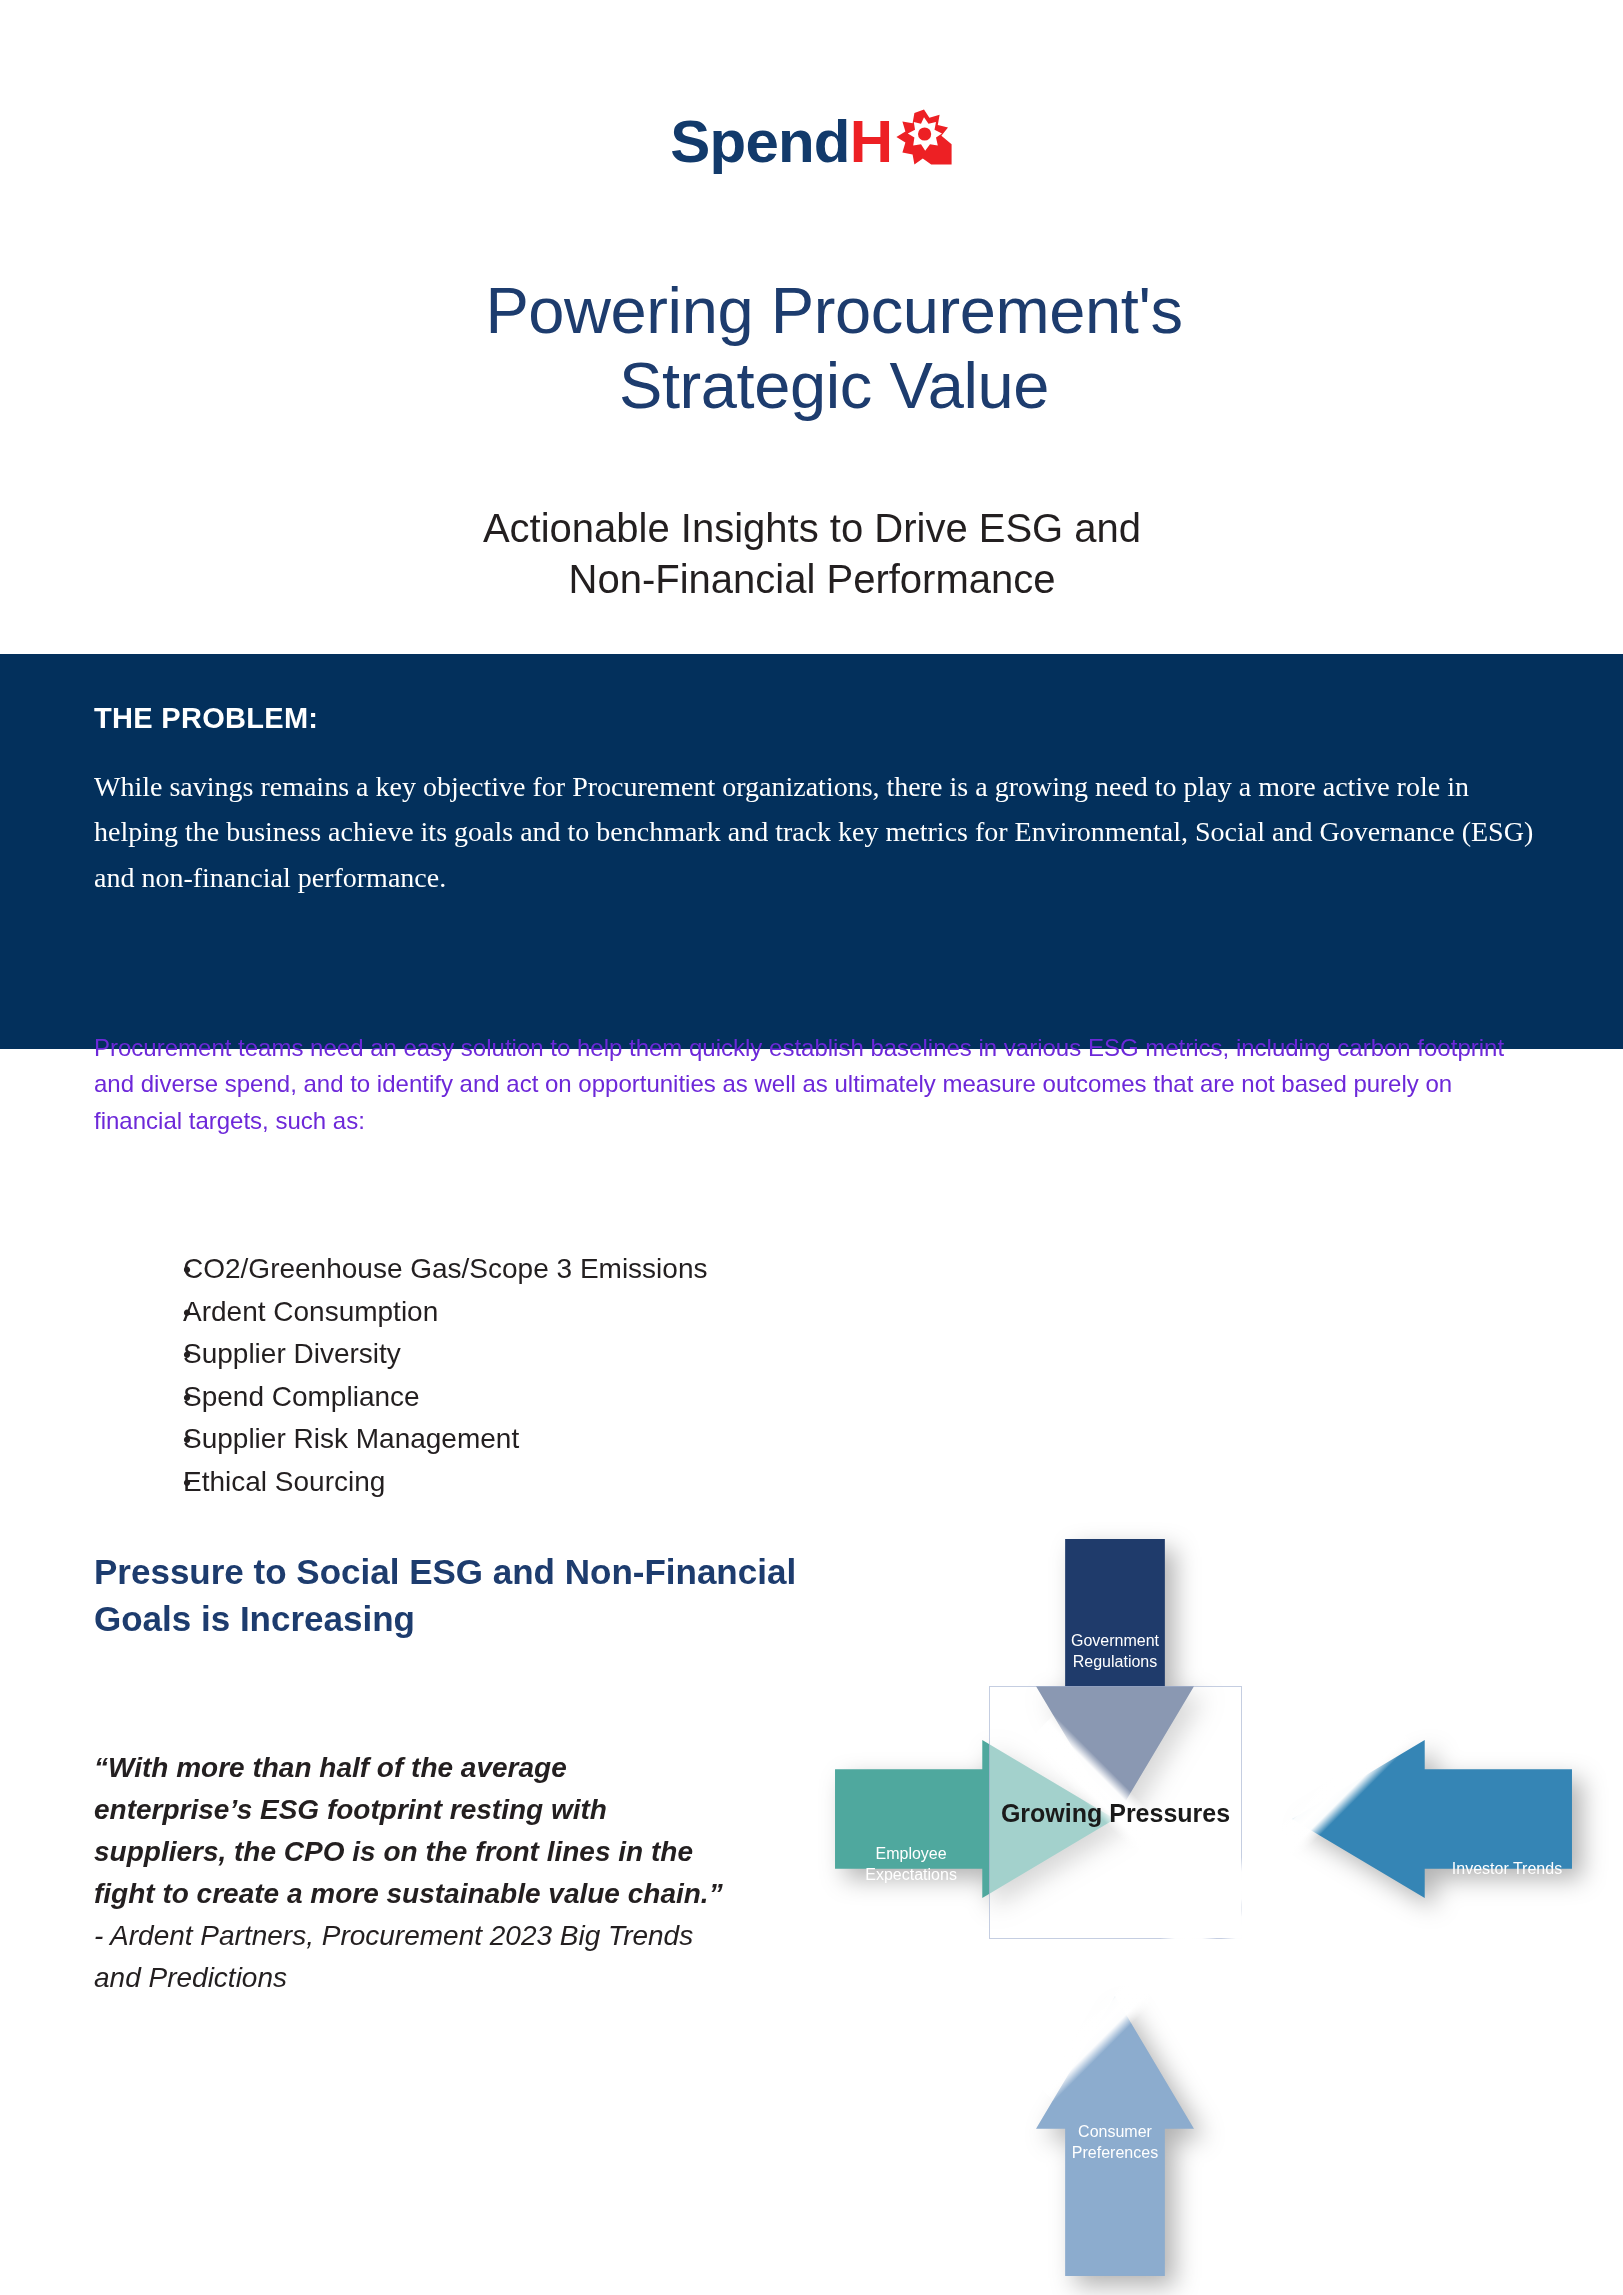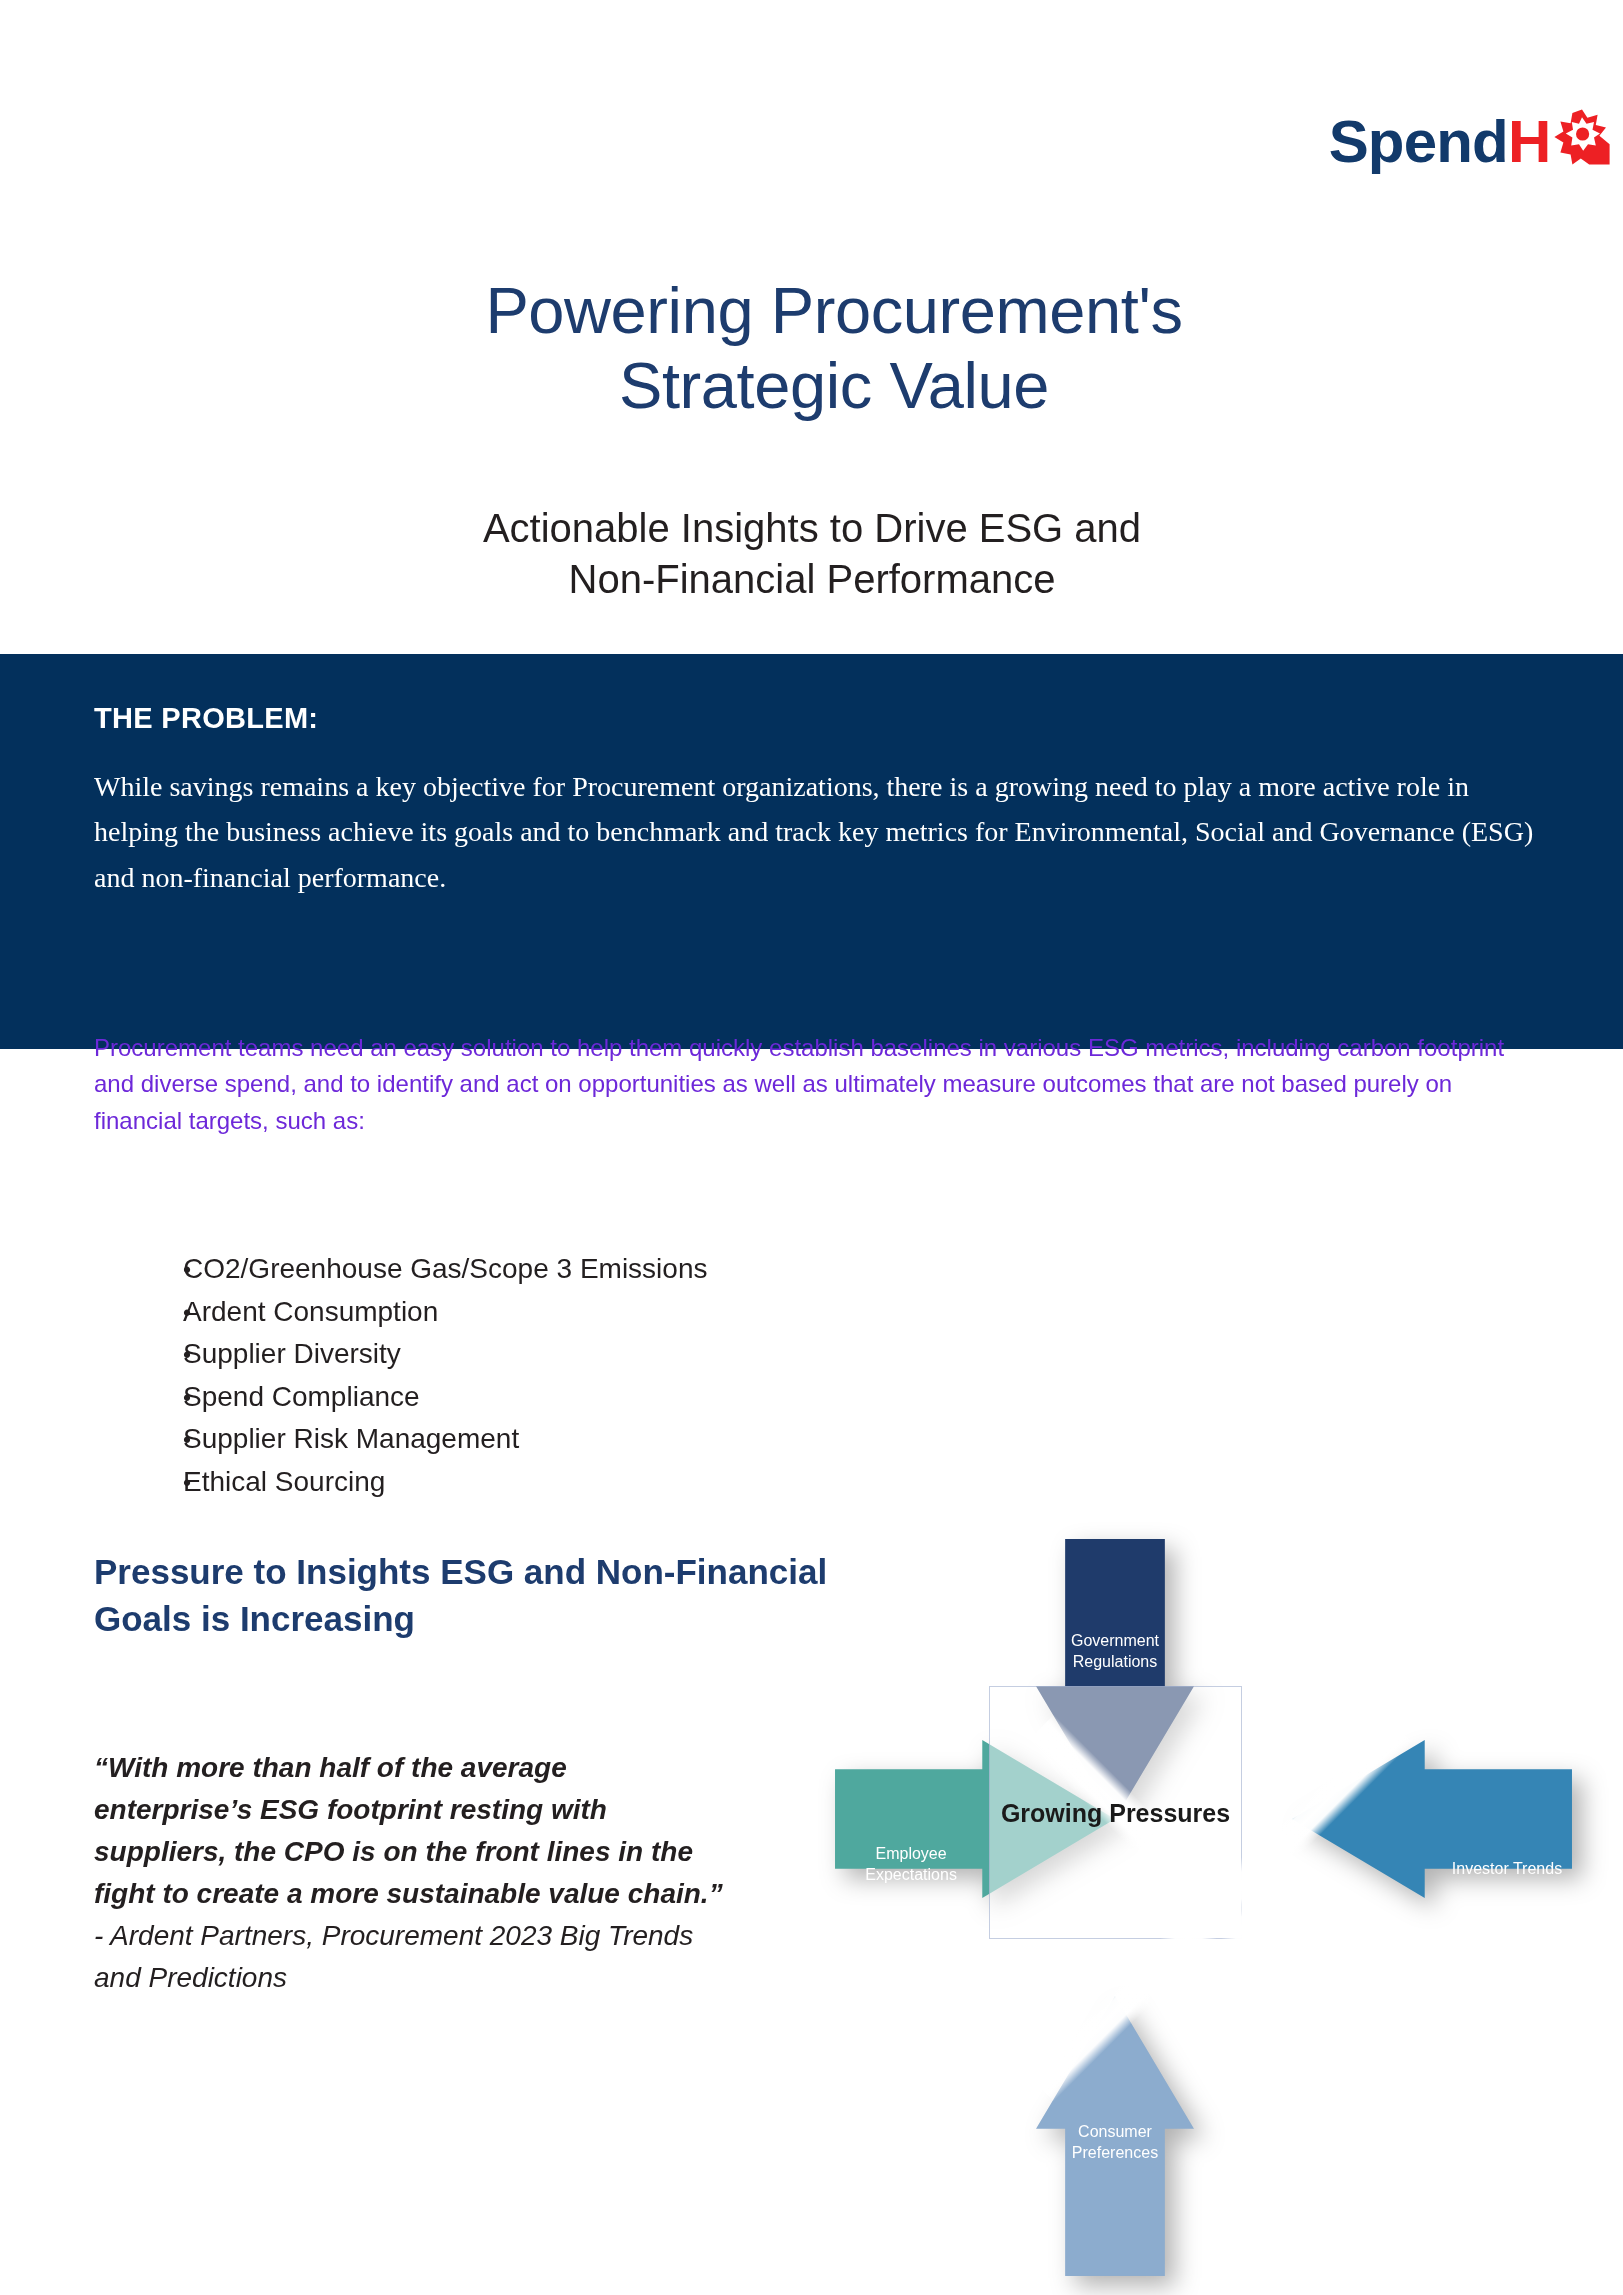--- a/index.html
+++ b/index.html
@@ -14,23 +14,23 @@
     position: relative;
     width: 1624px;
     height: 2295px;
     background: #ffffff;
     overflow: hidden;
   }
 
   
   .logo-wrap {
     position: absolute;
-    top: 107px; left: 0; right: 12px;
+    top: 107px; left: 0; right: 0;
     display: flex;
-    justify-content: flex-end;
+    justify-content: center;
     align-items: center;
   }
   .logo {
     display: flex;
     align-items: center;
     font-size: 60px;
     font-weight: bold;
     letter-spacing: -0.8px;
     line-height: 1;
   }
@@ -260,21 +260,21 @@
       <span class="bullet-dot">•</span>
       <span>Supplier Risk Management</span>
     </li>
     <li>
       <span class="bullet-dot">•</span>
       <span>Ethical Sourcing</span>
     </li>
   </ul>
 
   <h3 class="section-head">
-    <span>Pressure to Insights ESG and Non-Financial</span><br>
+    <span>Pressure to Social ESG and Non-Financial</span><br>
     <span>Goals is Increasing</span>
   </h3>
 
   <blockquote class="quote">
     <span class="q-main">“With more than half of the average enterprise’s ESG footprint resting with suppliers, the CPO is on the front lines in the fight to create a more sustainable value chain.”</span><span class="q-attr"> - Ardent Partners, Procurement 2023 Big Trends and Predictions</span>
   </blockquote>
 
   <div class="diagram">
 
     <div class="arrow" style="left:201px; top:0px;">

